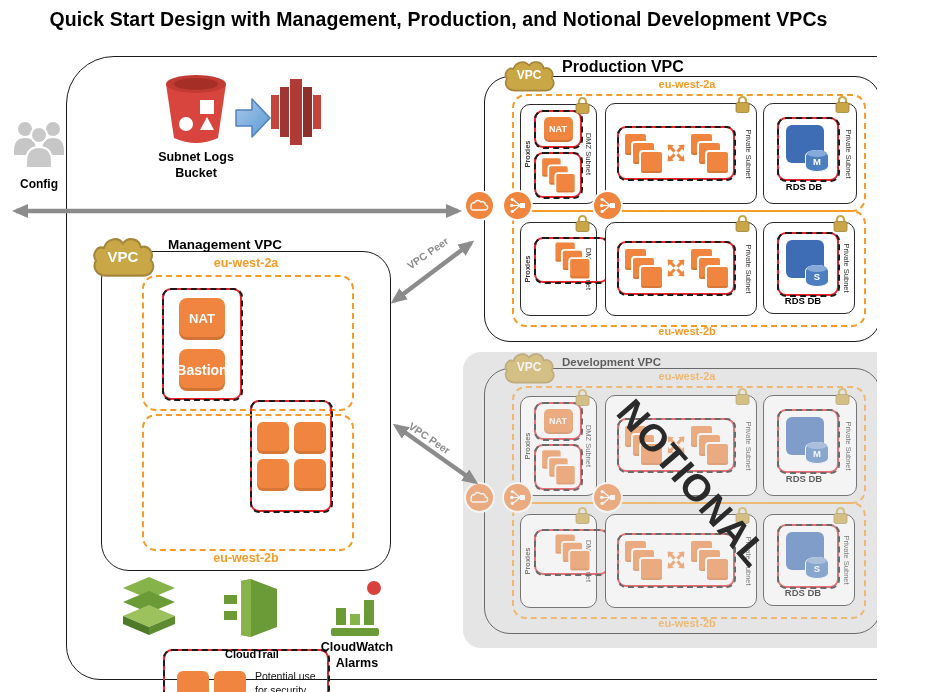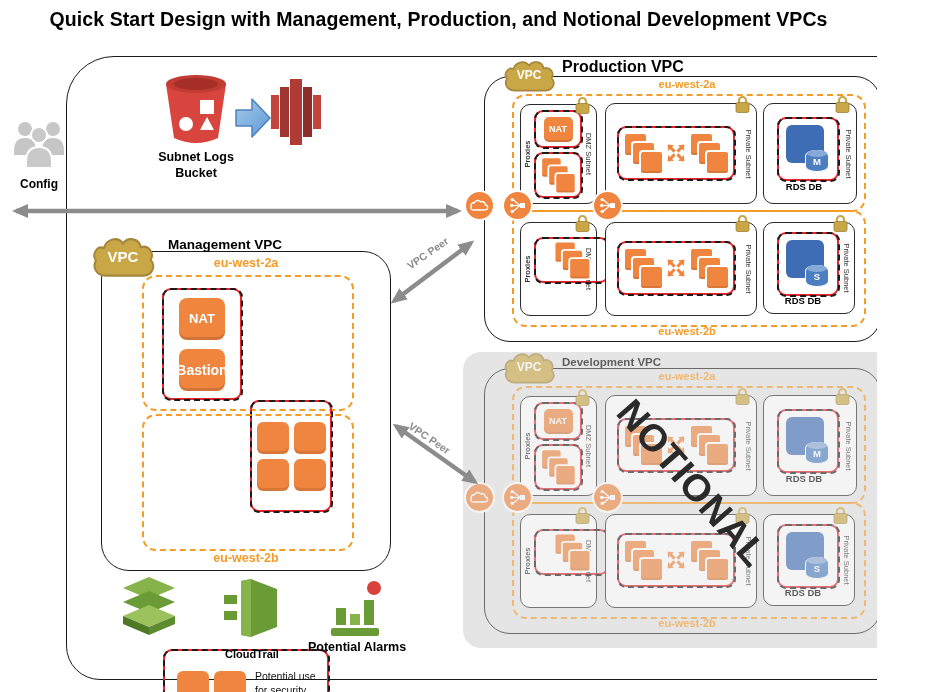--- a/index.html
+++ b/index.html
@@ -162,21 +162,21 @@
   </svg>
   <div class="abs icon-label" style="left:202px;top:648px;width:100px;font-size:11px;text-align:center;">CloudTrail</div>
 
   <svg class="abs" style="left:329px;top:580px;" width="56" height="58" viewBox="0 0 56 58">
     <rect x="2" y="48" width="48" height="8" rx="2" fill="#6B9B37"></rect>
     <rect x="7" y="28" width="10" height="17" fill="#6B9B37"></rect>
     <rect x="21" y="34" width="10" height="11" fill="#86B34A"></rect>
     <rect x="35" y="20" width="10" height="25" fill="#6B9B37"></rect>
     <circle cx="45" cy="8" r="7" fill="#D9413D"></circle>
   </svg>
-  <div class="abs icon-label" style="left:299px;top:640px;width:116px;font-size:12.5px;">Potential Alarms</div>
+  <div class="abs icon-label" style="left:299px;top:640px;width:116px;font-size:12.5px;">CloudWatch Alarms</div>
 
   <div class="abs" style="left:460px;top:58px;width:442px;height:292px;">
     <div class="abs vpc-box" style="left:24px;top:18px;width:395px;height:264px;"></div>
     <div class="abs cloud-badge" style="left:42px;top:0px;width:54px;height:36px;">
       <svg viewBox="0 0 100 62" preserveAspectRatio="none">
         <path d="M 24 56 C 10 56 3 45 9 36 C 2 27 11 15 21 19 C 25 6 43 3 50 13 C 57 3 75 6 77 18 C 88 14 98 25 92 35 C 100 42 95 56 81 56 Z" fill="#C9A646" stroke="#A5873C" stroke-width="3" stroke-linejoin="round"></path>
       </svg>
       <span class="cb-text" style="font-size:12px;">VPC</span>
     </div>
     <div class="abs vpc-title" style="left:102px;top:0;font-size:16px;">Production VPC</div>

